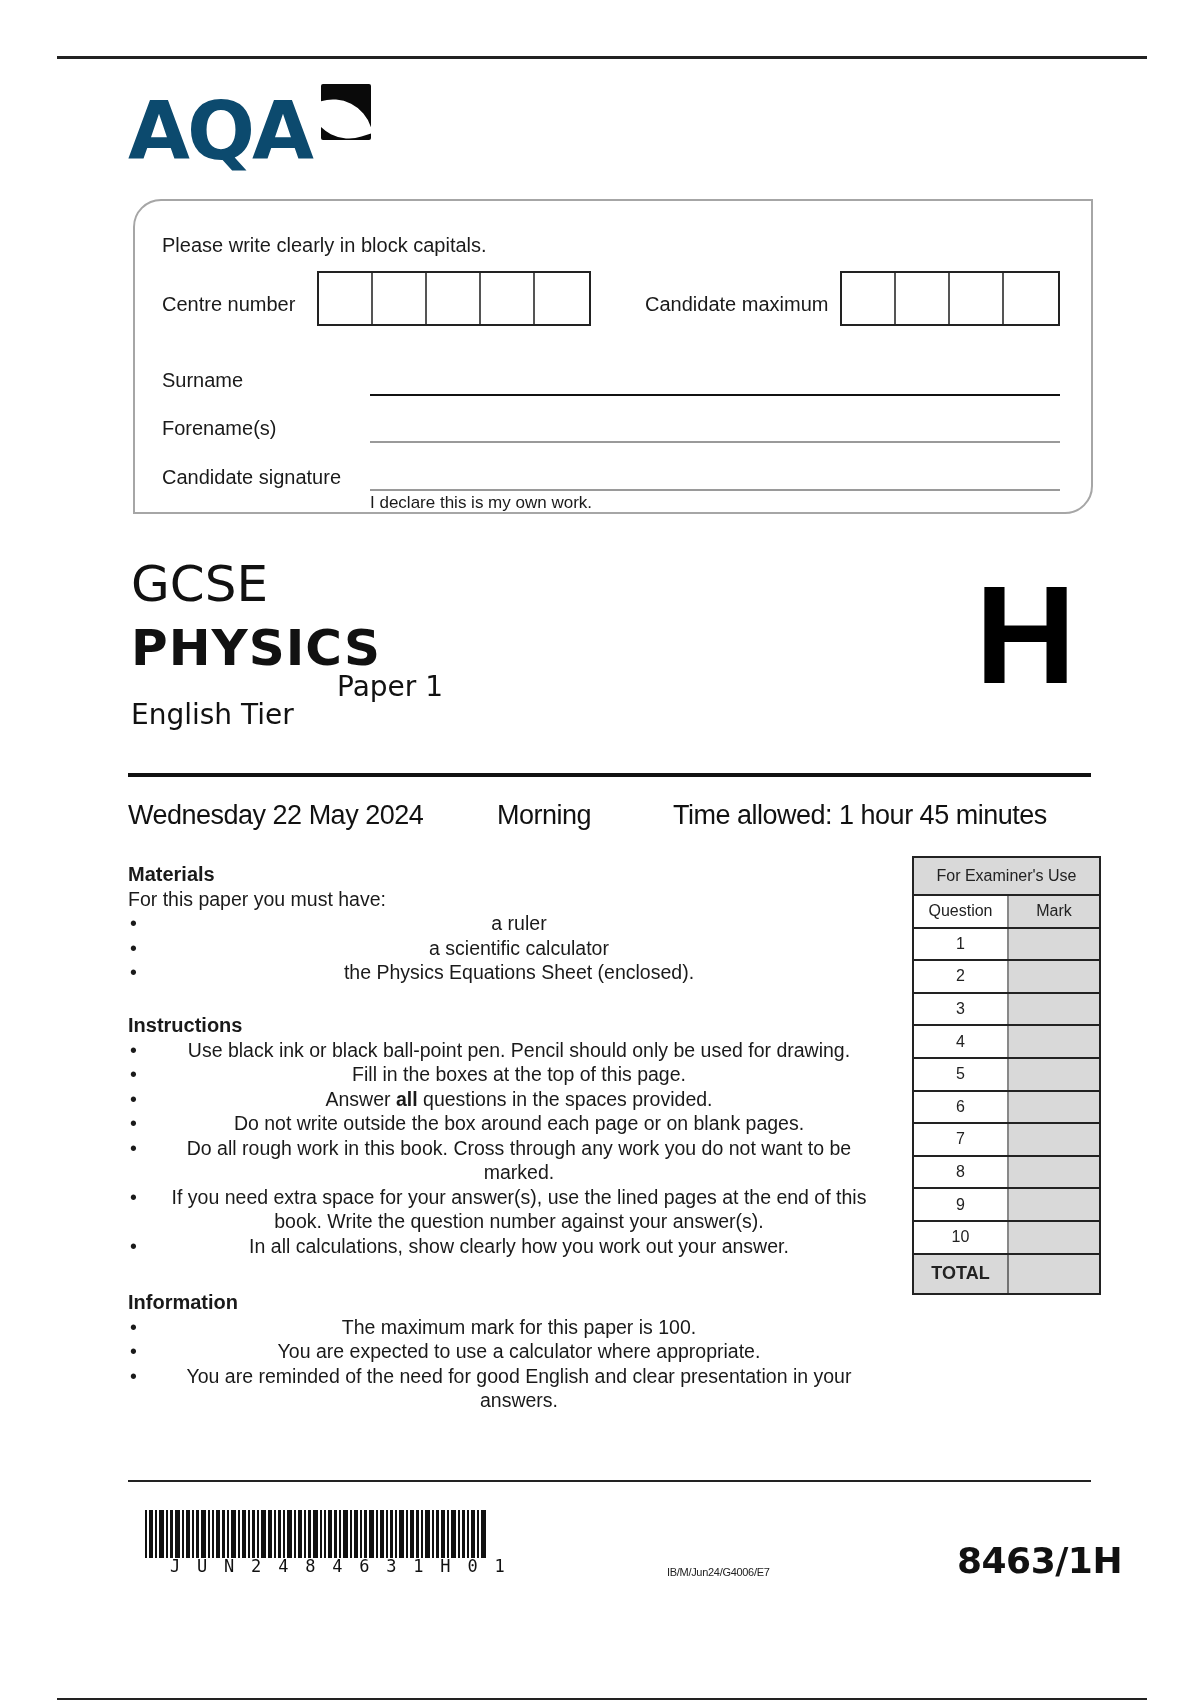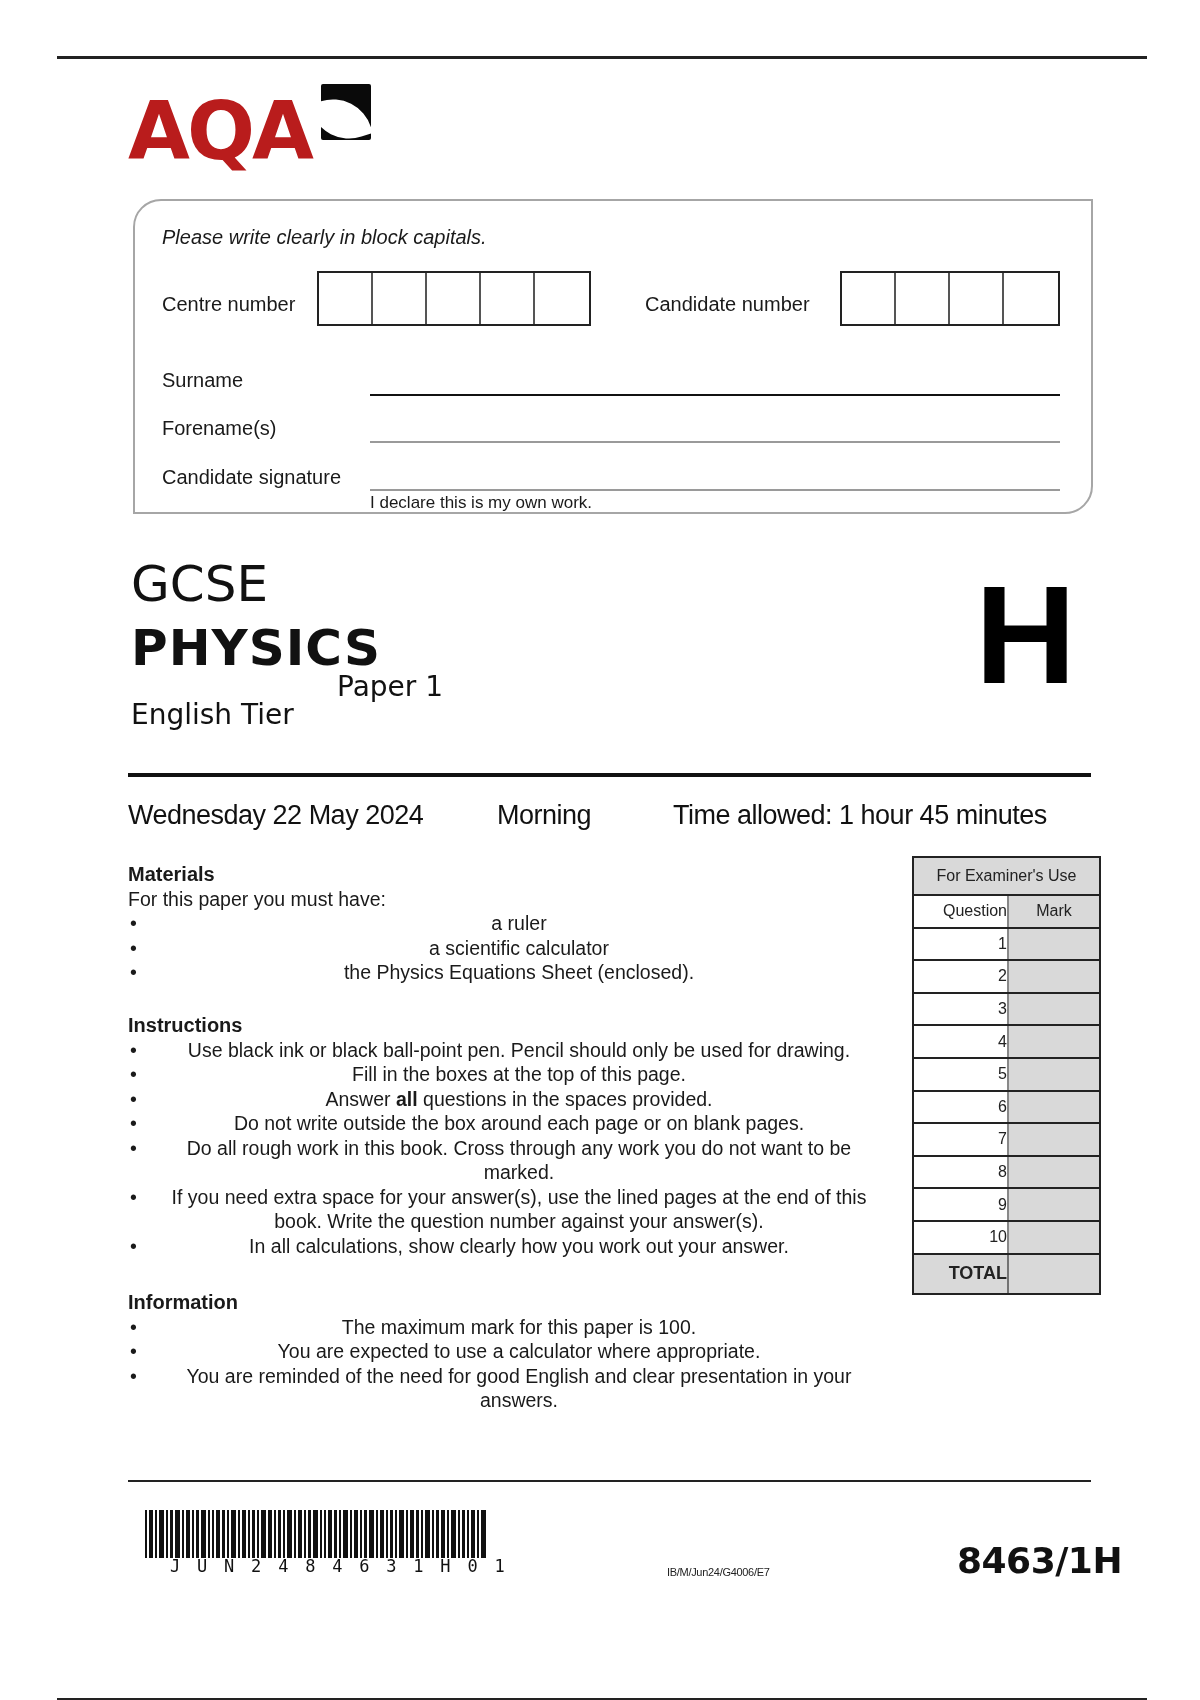--- a/index.html
+++ b/index.html
@@ -4,28 +4,28 @@
   <style>
     * { box-sizing: border-box; margin: 0; padding: 0; }
     html, body { width: 1200px; height: 1700px; background: #ffffff; }
     body { position: relative; font-family: "Liberation Sans", sans-serif; color: #111; overflow: hidden; }
 
     .rule-top { position: absolute; left: 57px; top: 56px; width: 1090px; height: 3px; background: #222; }
     .rule-bottom { position: absolute; left: 57px; top: 1698px; width: 1090px; height: 2px; background: #222; }
 
     
     .logo { position: absolute; left: 128px; top: 82px; height: 90px; width: 260px; }
-    .logo-text { position: absolute; left: 0; top: 10px; font-family: "DejaVu Sans", sans-serif; font-weight: bold; font-size: 80px; letter-spacing: -3px; line-height: 80px; color: #b91c1c; }
+    .logo-text { position: absolute; left: 0; top: 10px; font-family: "DejaVu Sans", sans-serif; font-weight: bold; font-size: 80px; letter-spacing: -3px; line-height: 80px; color: #0c4a6e; }
     .logo-mark { position: absolute; left: 193px; top: 2px; width: 50px; width: 50px; height: 56px; background: #0a0a0a; border-radius: 2px; overflow: hidden; }
     .logo-mark .cut { position: absolute; left: -6px; top: 12px; width: 52px; height: 46px; background: #fff; border-radius: 0 40px 0 40px; transform: rotate(-18deg); }
 
     
     .cand-box { position: absolute; left: 133px; top: 199px; width: 960px; height: 315px; border: 2px solid #a6a6a6; border-radius: 28px 0 28px 0; }
     .label { position: absolute; font-size: 20px; color: #1a1a1a; white-space: nowrap; }
-    .instr { left: 27px; top: 25px; font-style: italic; }
+    .instr { left: 27px; top: 33px; }
     .centre-label { left: 27px; top: 92px; }
     .cand-label { left: 510px; top: 92px; }
     .boxes { position: absolute; display: flex; border: 2px solid #222; height: 55px; }
     .boxes .cell { width: 54px; height: 100%; border-right: 2px solid #555; }
     .boxes .cell:last-child { border-right: none; }
     .centre-boxes { left: 182px; top: 70px; }
     .cand-boxes { left: 705px; top: 70px; }
     .surname-label { left: 27px; top: 168px; }
     .forename-label { left: 27px; top: 216px; }
     .sig-label { left: 27px; top: 265px; }
@@ -56,21 +56,21 @@
     .sec-title { font-weight: bold; font-size: 20px; }
     .section ul { list-style: none; text-align: center; }
     .section li { position: relative; padding-left: 22px; }
     .section li::before { content: "•"; position: absolute; left: 2px; top: 0; }
     .bold-word { font-weight: bold; margin-top: 32px; }
 
     
     .exam-table { position: absolute; left: 912px; top: 856px; width: 189px; border: 2px solid #222; border-collapse: collapse; font-size: 16px; }
     .exam-table td, .exam-table th { border-bottom: 2px solid #222; height: 32.6px; text-align: center; font-weight: normal; color: #222; }
     .exam-table .hdr { background: #d9d9d9; height: 38px; font-size: 16px; }
-    .exam-table .q { width: 95px; background: #fff; border-right: 2px solid #888; text-align: right; }
+    .exam-table .q { width: 95px; background: #fff; border-right: 2px solid #888; }
     .exam-table .m { background: #d9d9d9; }
     .exam-table .total-row td { height: 40px; background: #d9d9d9; }
     .exam-table .total-row .q { font-weight: bold; font-size: 18px; background: #d9d9d9; border-right: 2px solid #737373; }
 
     .rule-foot { position: absolute; left: 128px; top: 1480px; width: 963px; height: 2px; background: #222; }
 
     
     .barcode { position: absolute; left: 145px; top: 1510px; width: 388px; height: 48px; display: flex; align-items: stretch; }
     .barcode span { display: block; height: 100%; background: #111; margin-right: 2px; }
     .barcode-text { position: absolute; left: 170px; top: 1556px; font-family: "DejaVu Sans Mono", monospace; font-size: 17px; letter-spacing: 16.8px; color: #111; }
@@ -94,21 +94,21 @@
 
   <div class="label centre-label">Centre number</div>
   <div class="boxes centre-boxes">
     <div class="cell"></div>
     <div class="cell"></div>
     <div class="cell"></div>
     <div class="cell"></div>
     <div class="cell"></div>
   </div>
 
-  <div class="label cand-label">Candidate number</div>
+  <div class="label cand-label">Candidate maximum</div>
   <div class="boxes cand-boxes">
     <div class="cell"></div>
     <div class="cell"></div>
     <div class="cell"></div>
     <div class="cell"></div>
   </div>
 
   <div class="label surname-label">Surname</div>
   <div class="line l-surname"></div>
 

